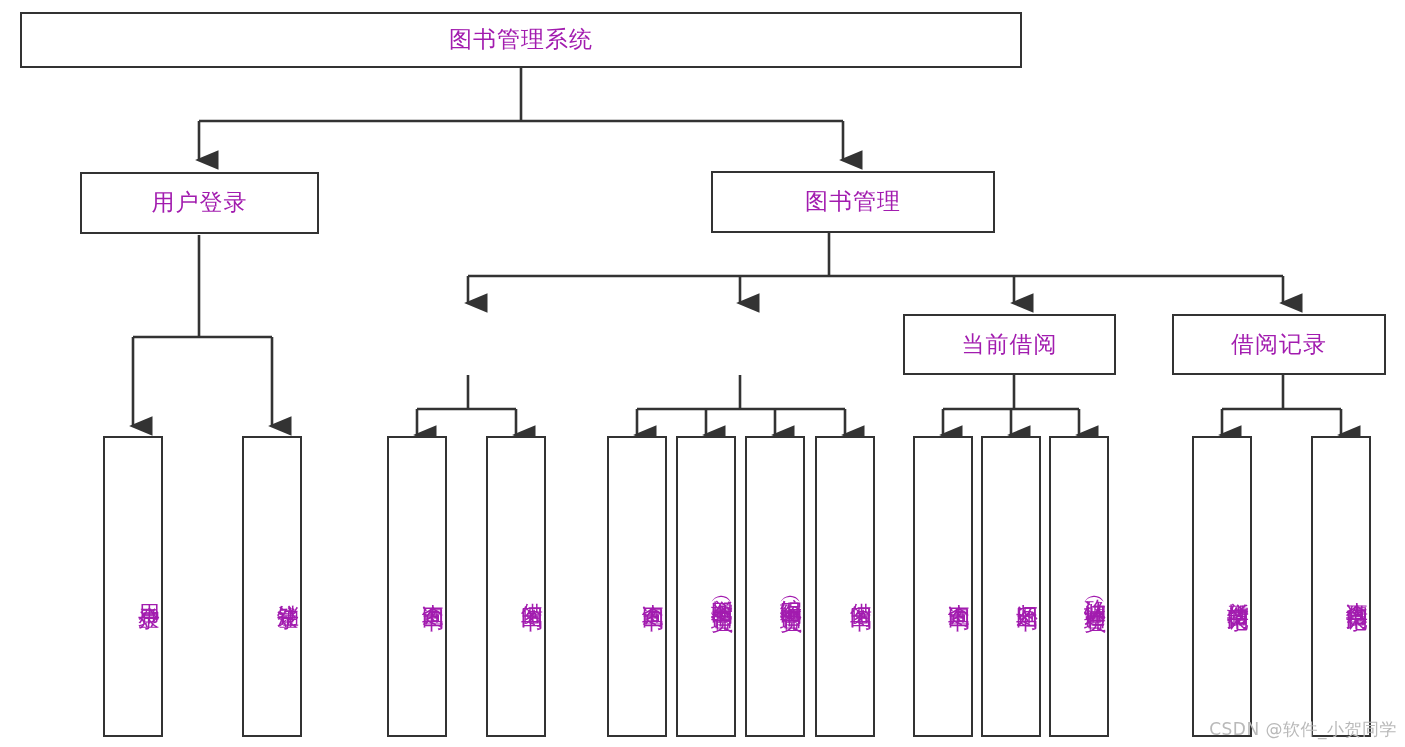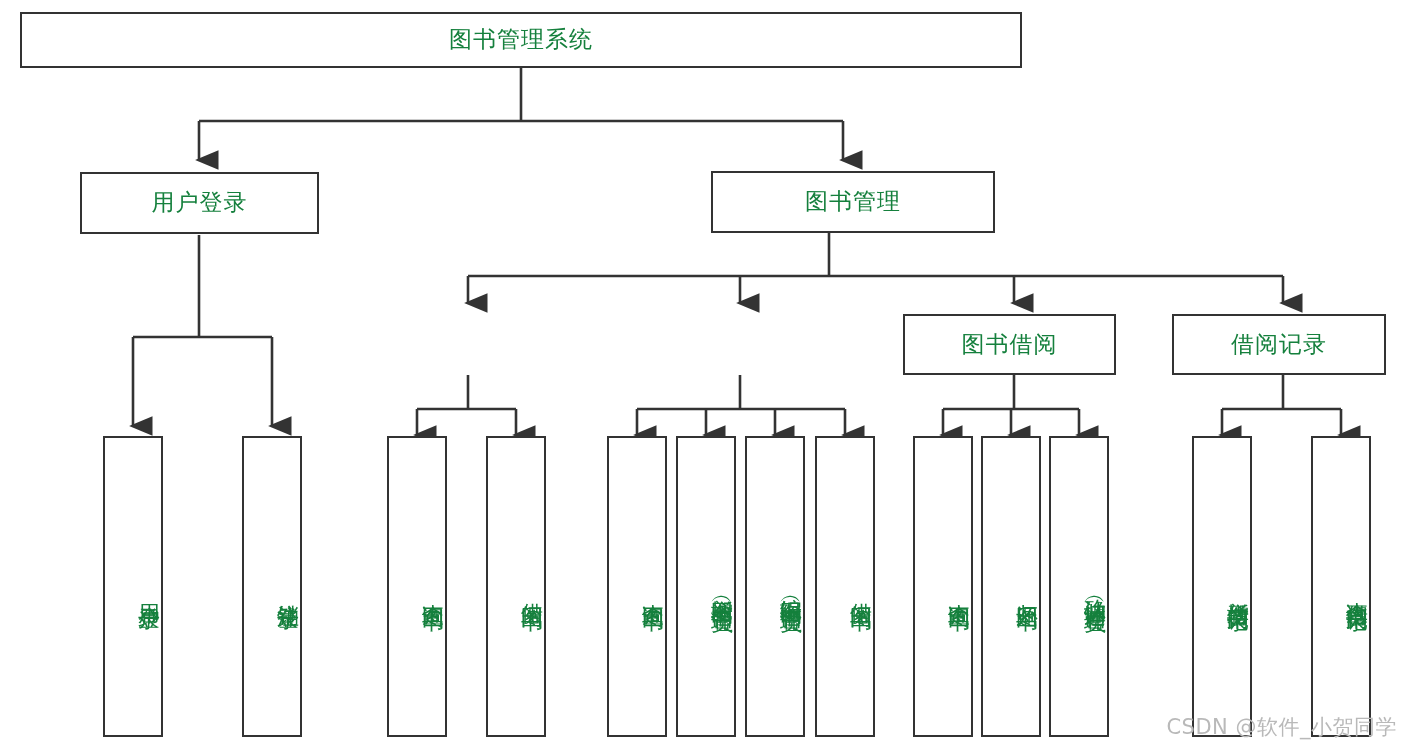--- a/index.html
+++ b/index.html
@@ -13,21 +13,21 @@
   #diagram{position:absolute;left:0;top:0;width:1405px;height:747px;}
 
   .node{
     position:absolute;
     box-sizing:border-box;
     border:2.5px solid #333333;
     background:#ffffff;
     display:flex;
     align-items:center;
     justify-content:center;
-    color:#15803d;
+    color:#a21caf;
     line-height:1.12;
   }
   .node.horiz{
     font-size:23px;
     letter-spacing:1px;
   }
   .node.vert{
     writing-mode:vertical-rl;
     text-orientation:upright;
     font-size:22px;
@@ -43,21 +43,21 @@
     display:block;
     white-space:nowrap;
   }
 
   svg.edges{position:absolute;left:0;top:0;width:1405px;height:747px;pointer-events:none;}
 
   .watermark{
     position:absolute;
     right:8px;
     bottom:6px;
-    font-size:21px;
+    font-size:17px;
     color:#b9b9b9;
     letter-spacing:0.5px;
     white-space:nowrap;
     font-family:"DejaVu Sans","Liberation Sans",sans-serif;
   }
 </style>
 </head>
 <body>
 
 <div id="diagram">
@@ -117,21 +117,21 @@
   </div>
 
   <div class="node horiz" style="left:80px;top:172px;width:239px;height:62px;">
     <span>用户登录</span>
   </div>
   <div class="node horiz" style="left:711px;top:171px;width:284px;height:62px;">
     <span>图书管理</span>
   </div>
 
   <div class="node horiz" style="left:903px;top:314px;width:213px;height:61px;">
-    <span>图书借阅</span>
+    <span>当前借阅</span>
   </div>
   <div class="node horiz" style="left:1172px;top:314px;width:214px;height:61px;">
     <span>借阅记录</span>
   </div>
 
   <div class="node vert" style="left:103px;top:436px;width:60px;height:301px;">
     <span>用户登录</span>
   </div>
   <div class="node vert" style="left:242px;top:436px;width:60px;height:301px;">
     <span>注销登录</span>

